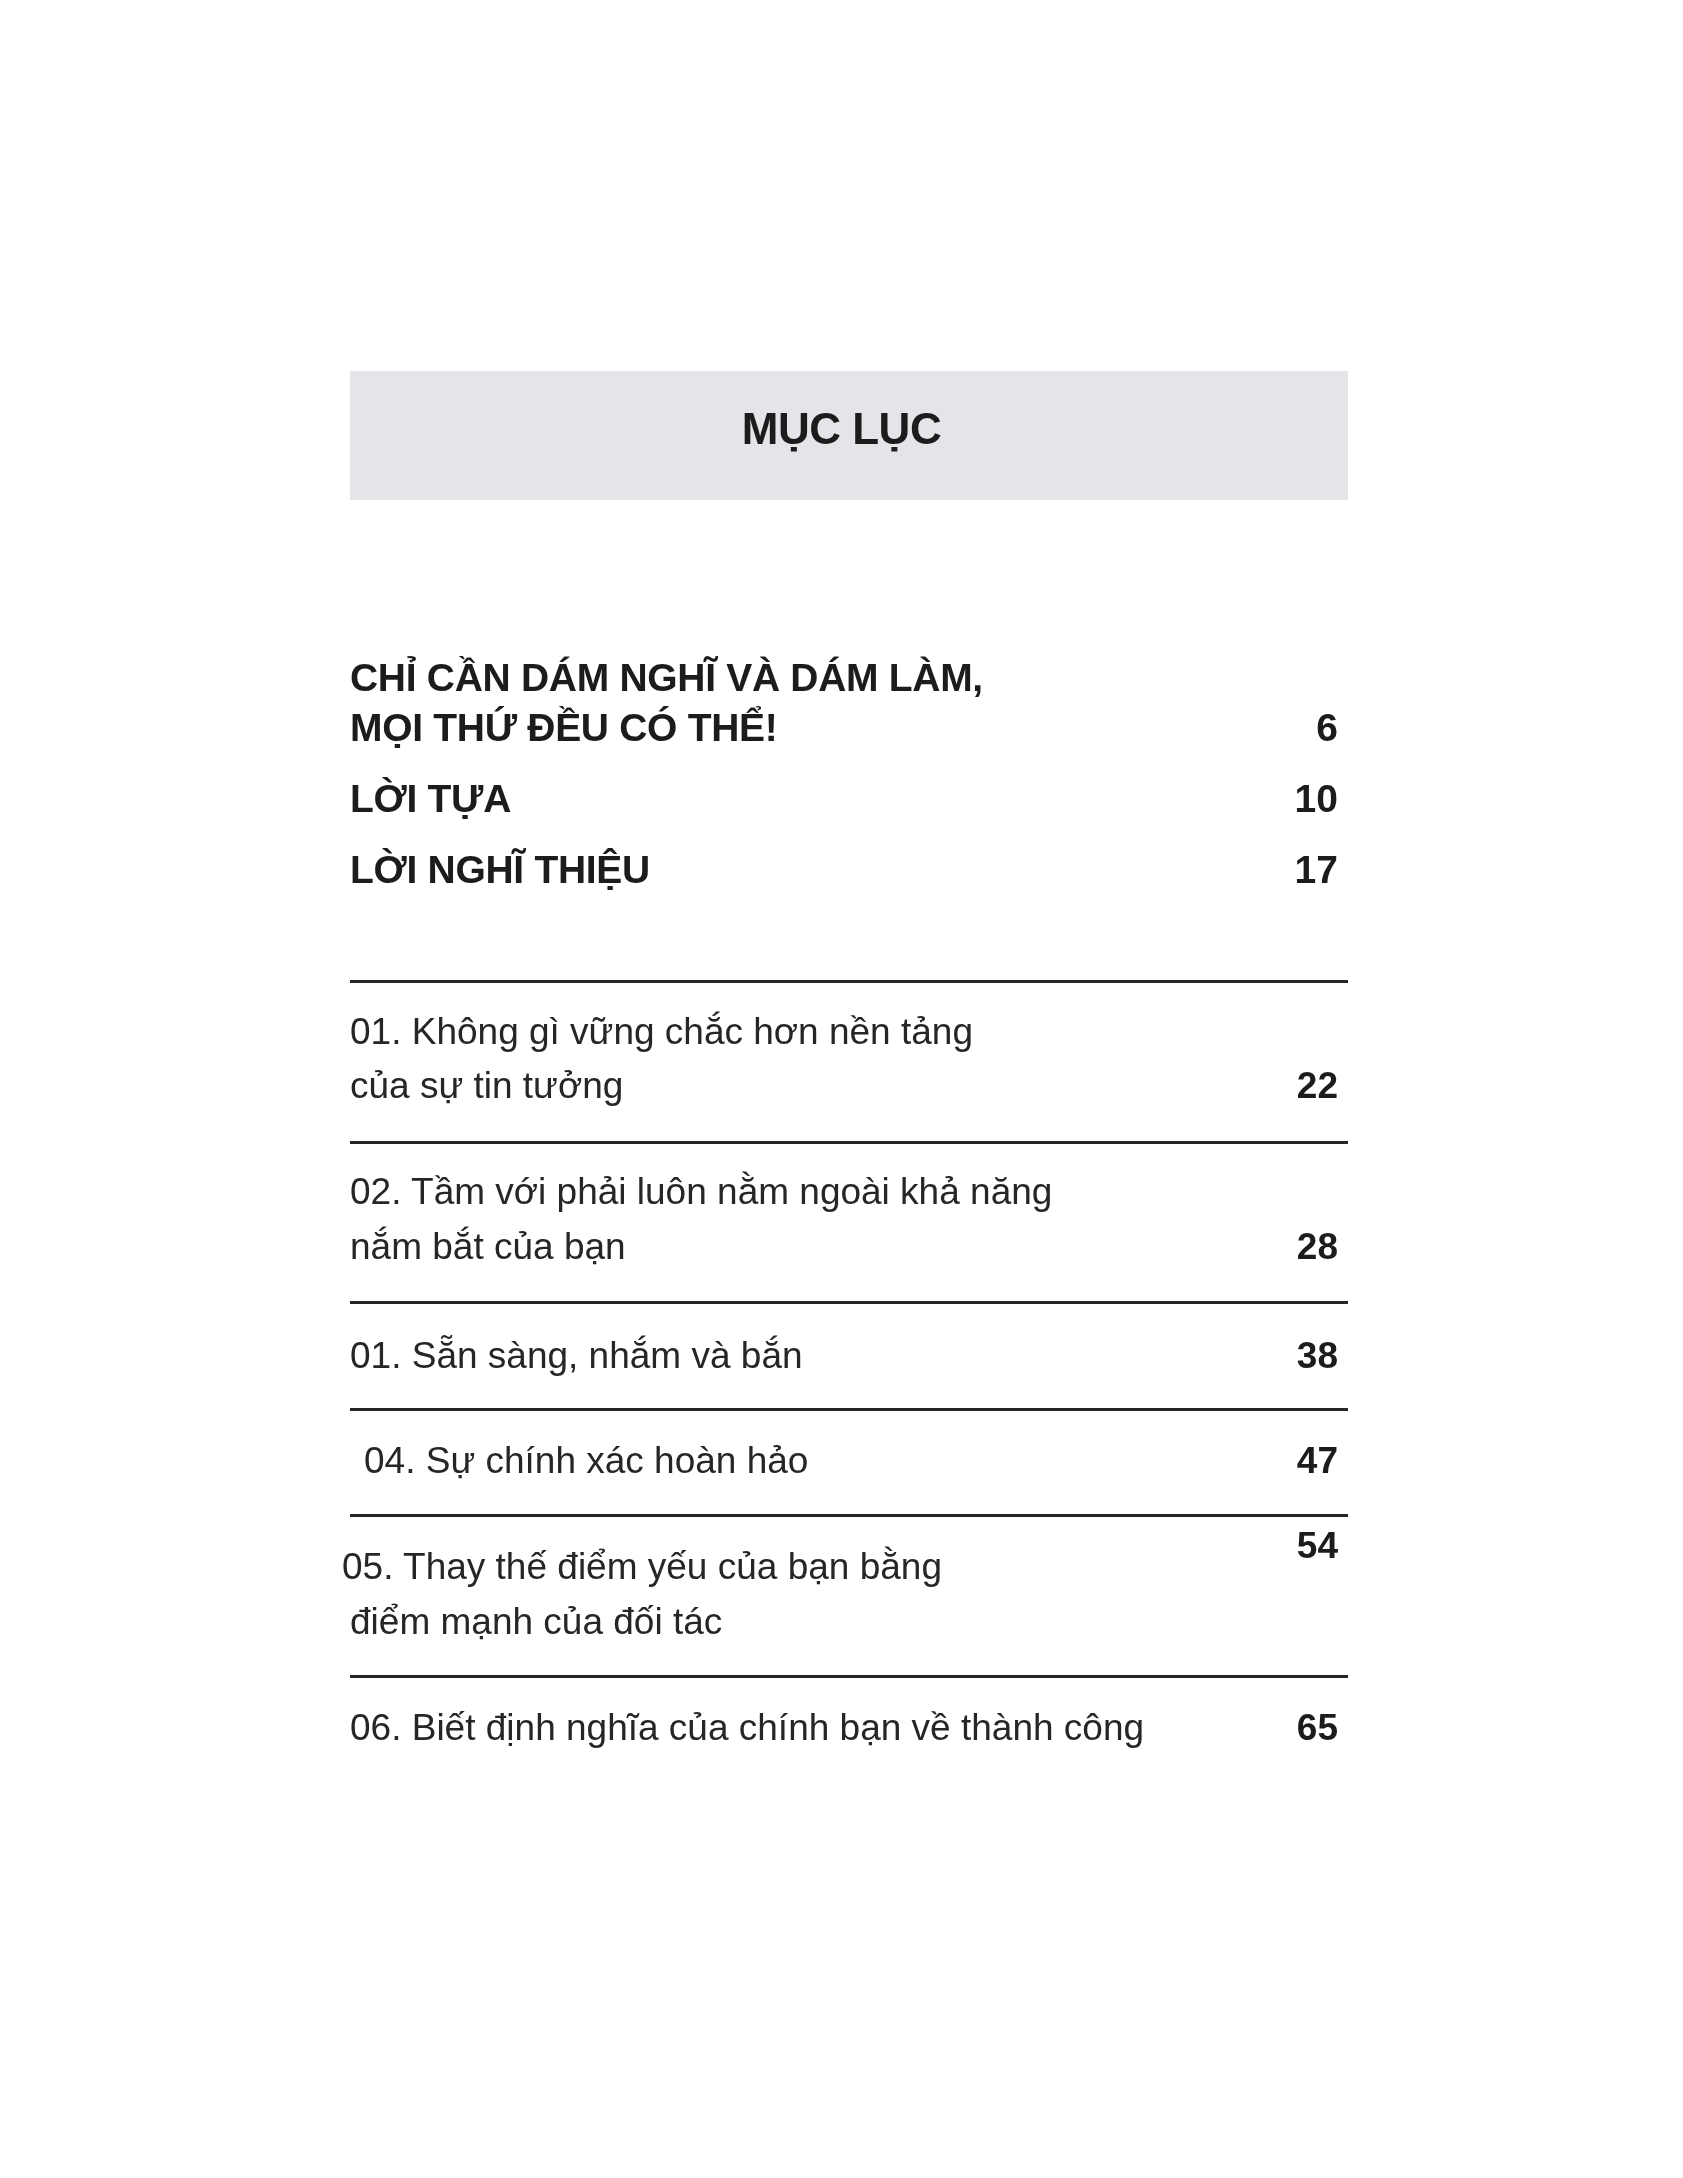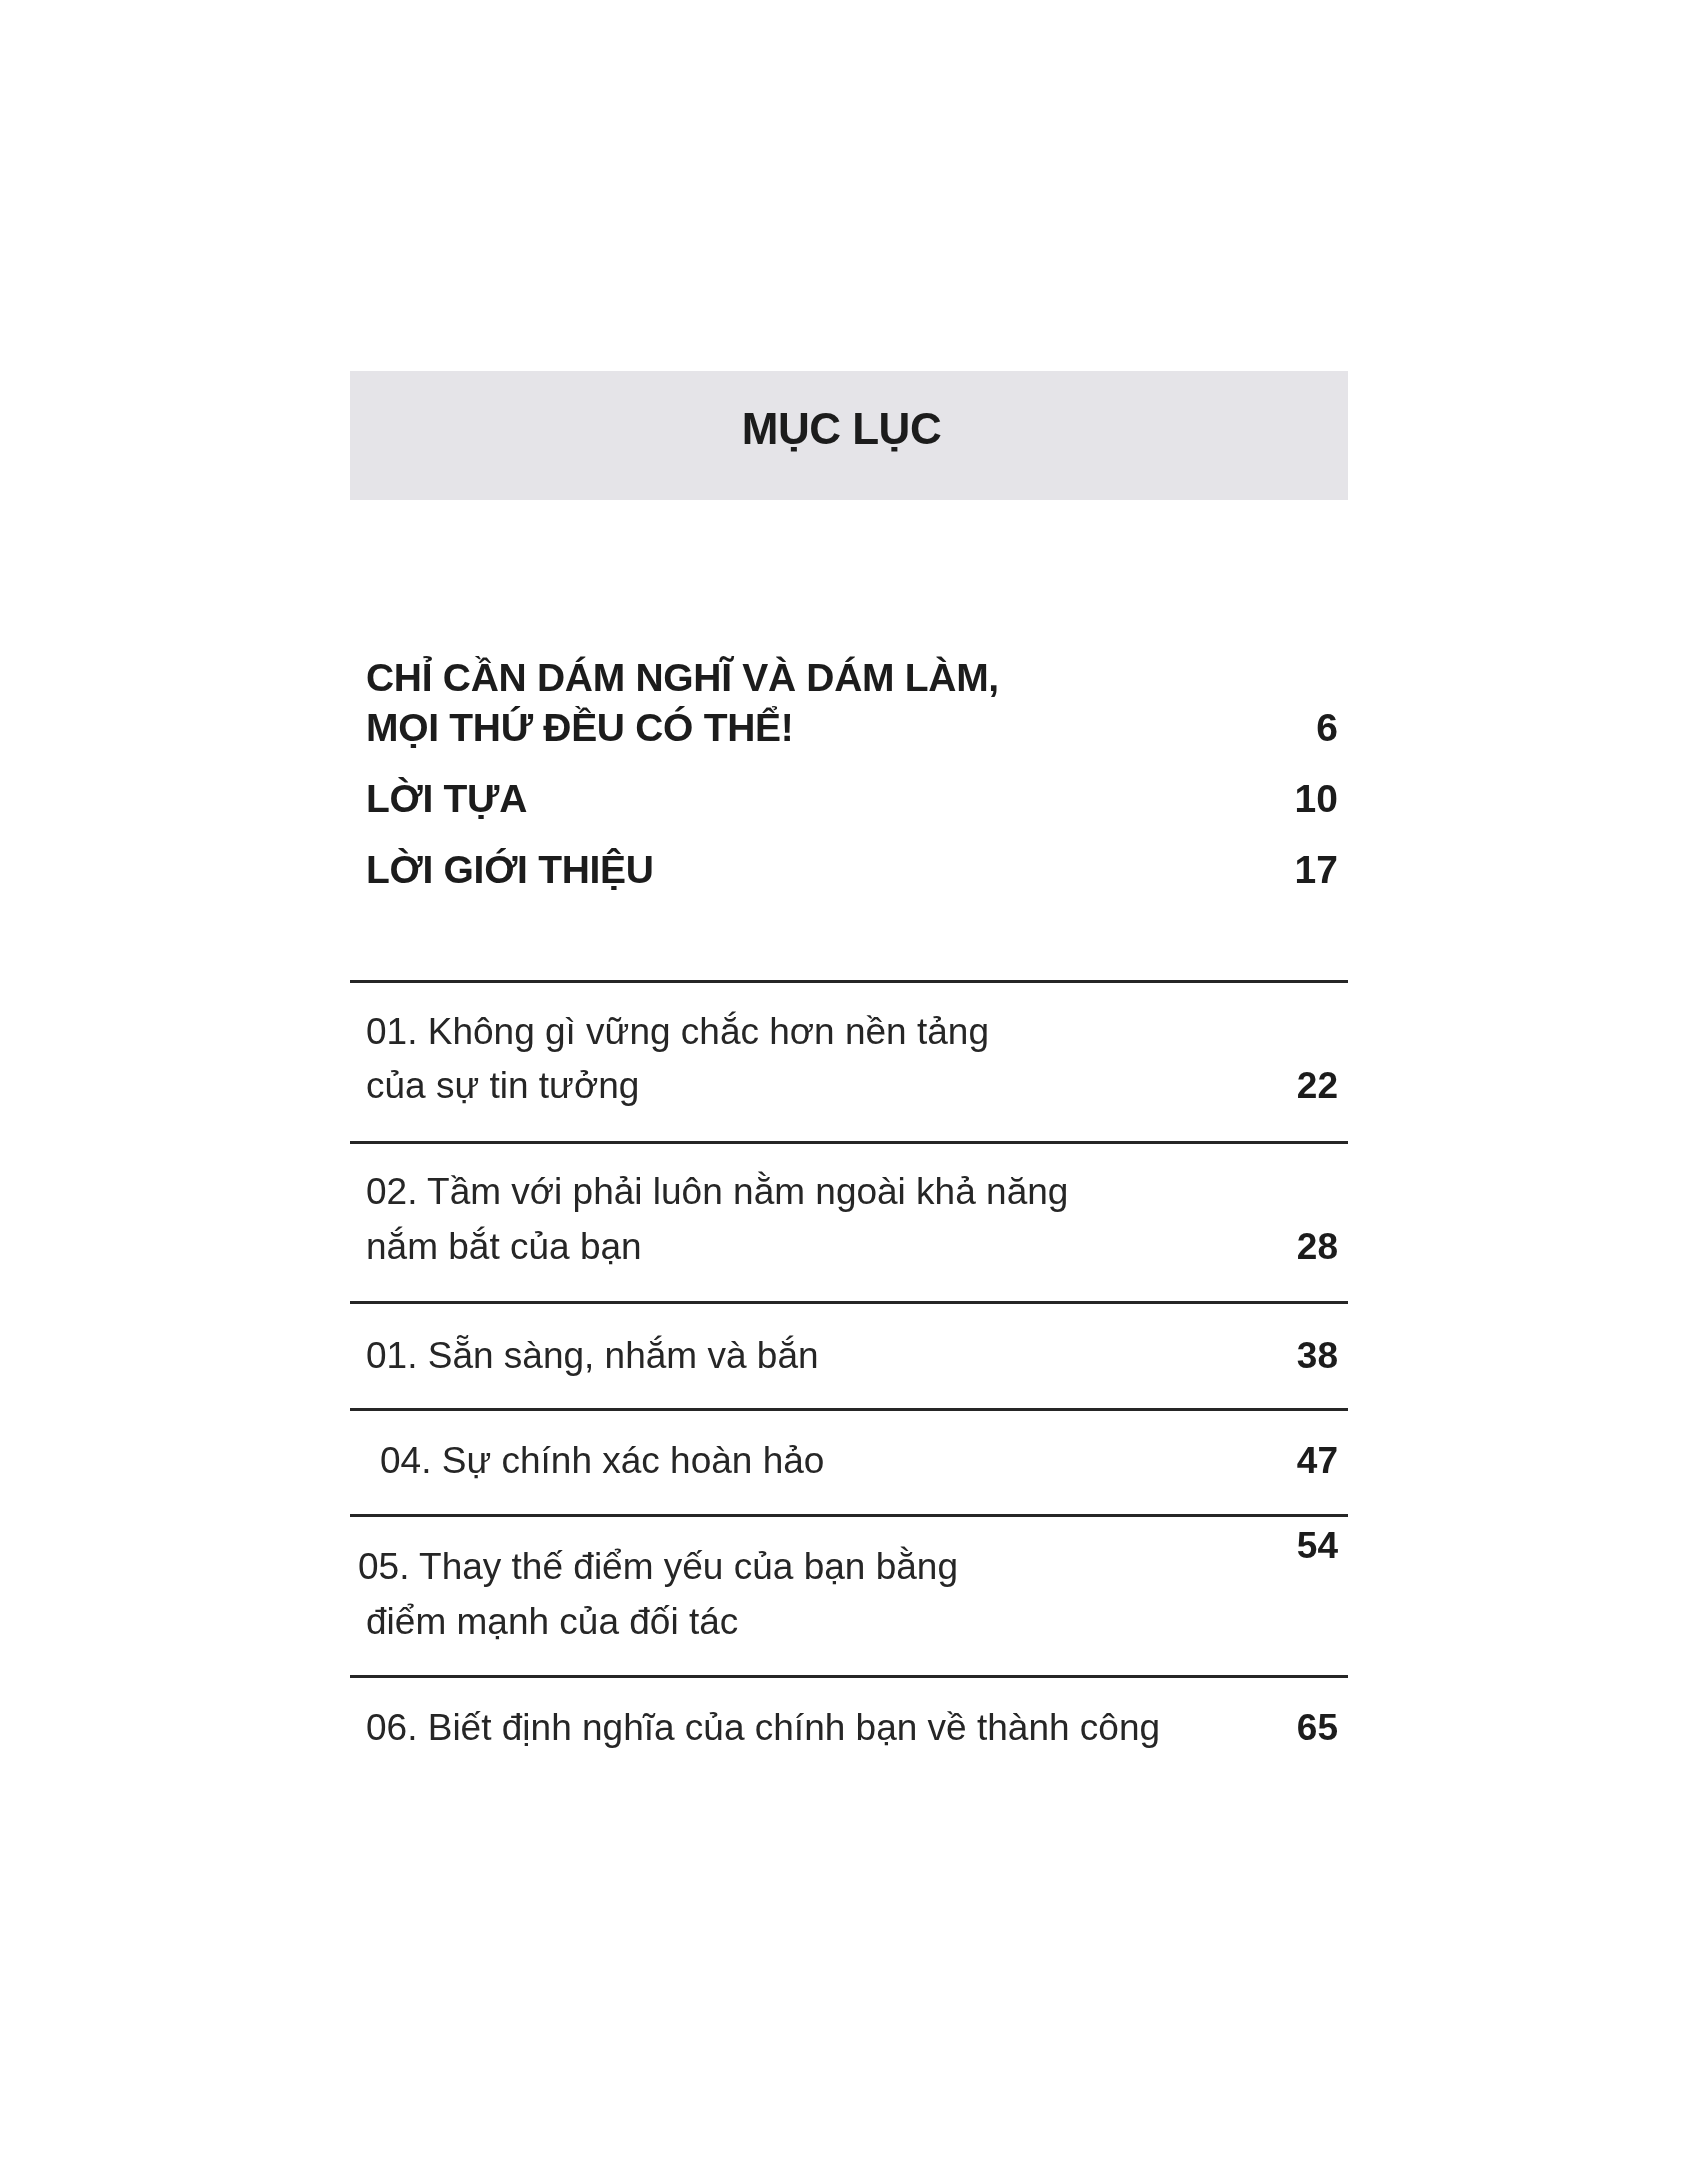--- a/index.html
+++ b/index.html
@@ -3,21 +3,21 @@
 <meta charset="utf-8">
 <style>
   html, body { margin: 0; padding: 0; background: #ffffff; }
   body { width: 1683px; height: 2178px; position: relative; overflow: hidden;
          font-family: "Liberation Sans", "DejaVu Sans", sans-serif; color: #1f1f1f; }
   .page { position: absolute; left: 0; top: 0; width: 1683px; height: 2178px; }
   .title-box { position: absolute; left: 350px; top: 371px; width: 998px; height: 129px;
                background: #e5e4e8; }
   .title { position: absolute; left: 0; right: 0; top: 404px; text-align: center;
            font-weight: bold; font-size: 44px; line-height: 50px; color: #1c1c1c; letter-spacing: -0.5px; }
-  .line { position: absolute; white-space: nowrap; margin-left: 16px; }
+  .line { position: absolute; white-space: nowrap; }
   .bold-entry { font-weight: bold; font-size: 39px; line-height: 44px; color: #1c1c1c; letter-spacing: -0.3px; }
   .reg-entry { font-weight: normal; font-size: 37px; line-height: 44px; color: #262626; }
   .pg { position: absolute; right: 345px; text-align: right; font-weight: bold; white-space: nowrap; color: #1c1c1c; }
   .pg.big { font-size: 39px; line-height: 44px; }
   .pg.small { font-size: 37px; line-height: 44px; }
   .rule { position: absolute; left: 350px; width: 998px; height: 3px; background: #262626; }
 </style>
 </head>
 <body>
 
@@ -30,21 +30,21 @@
     <div>
       <div class="line bold-entry" style="left:350px; top:656px;">CHỈ CẦN DÁM NGHĨ VÀ DÁM LÀM,</div>
       <div class="line bold-entry" style="left:350px; top:706px;">MỌI THỨ ĐỀU CÓ THỂ!</div>
       <div class="pg big" style="top:706px;">6</div>
     </div>
     <div>
       <div class="line bold-entry" style="left:350px; top:777px;">LỜI TỰA</div>
       <div class="pg big" style="top:777px;">10</div>
     </div>
     <div>
-      <div class="line bold-entry" style="left:350px; top:848px;">LỜI GIỚI THIỆU</div>
+      <div class="line bold-entry" style="left:350px; top:848px;">LỜI NGHĨ THIỆU</div>
       <div class="pg big" style="top:848px;">17</div>
     </div>
   </div>
 
   <div>
     <div class="rule" style="top:980px;"></div>
 
     <div>
       <div class="line reg-entry" style="left:350px; top:1010px;">01. Không gì vững chắc hơn nền tảng</div>
       <div class="line reg-entry" style="left:350px; top:1064px;">của sự tin tưởng</div>

